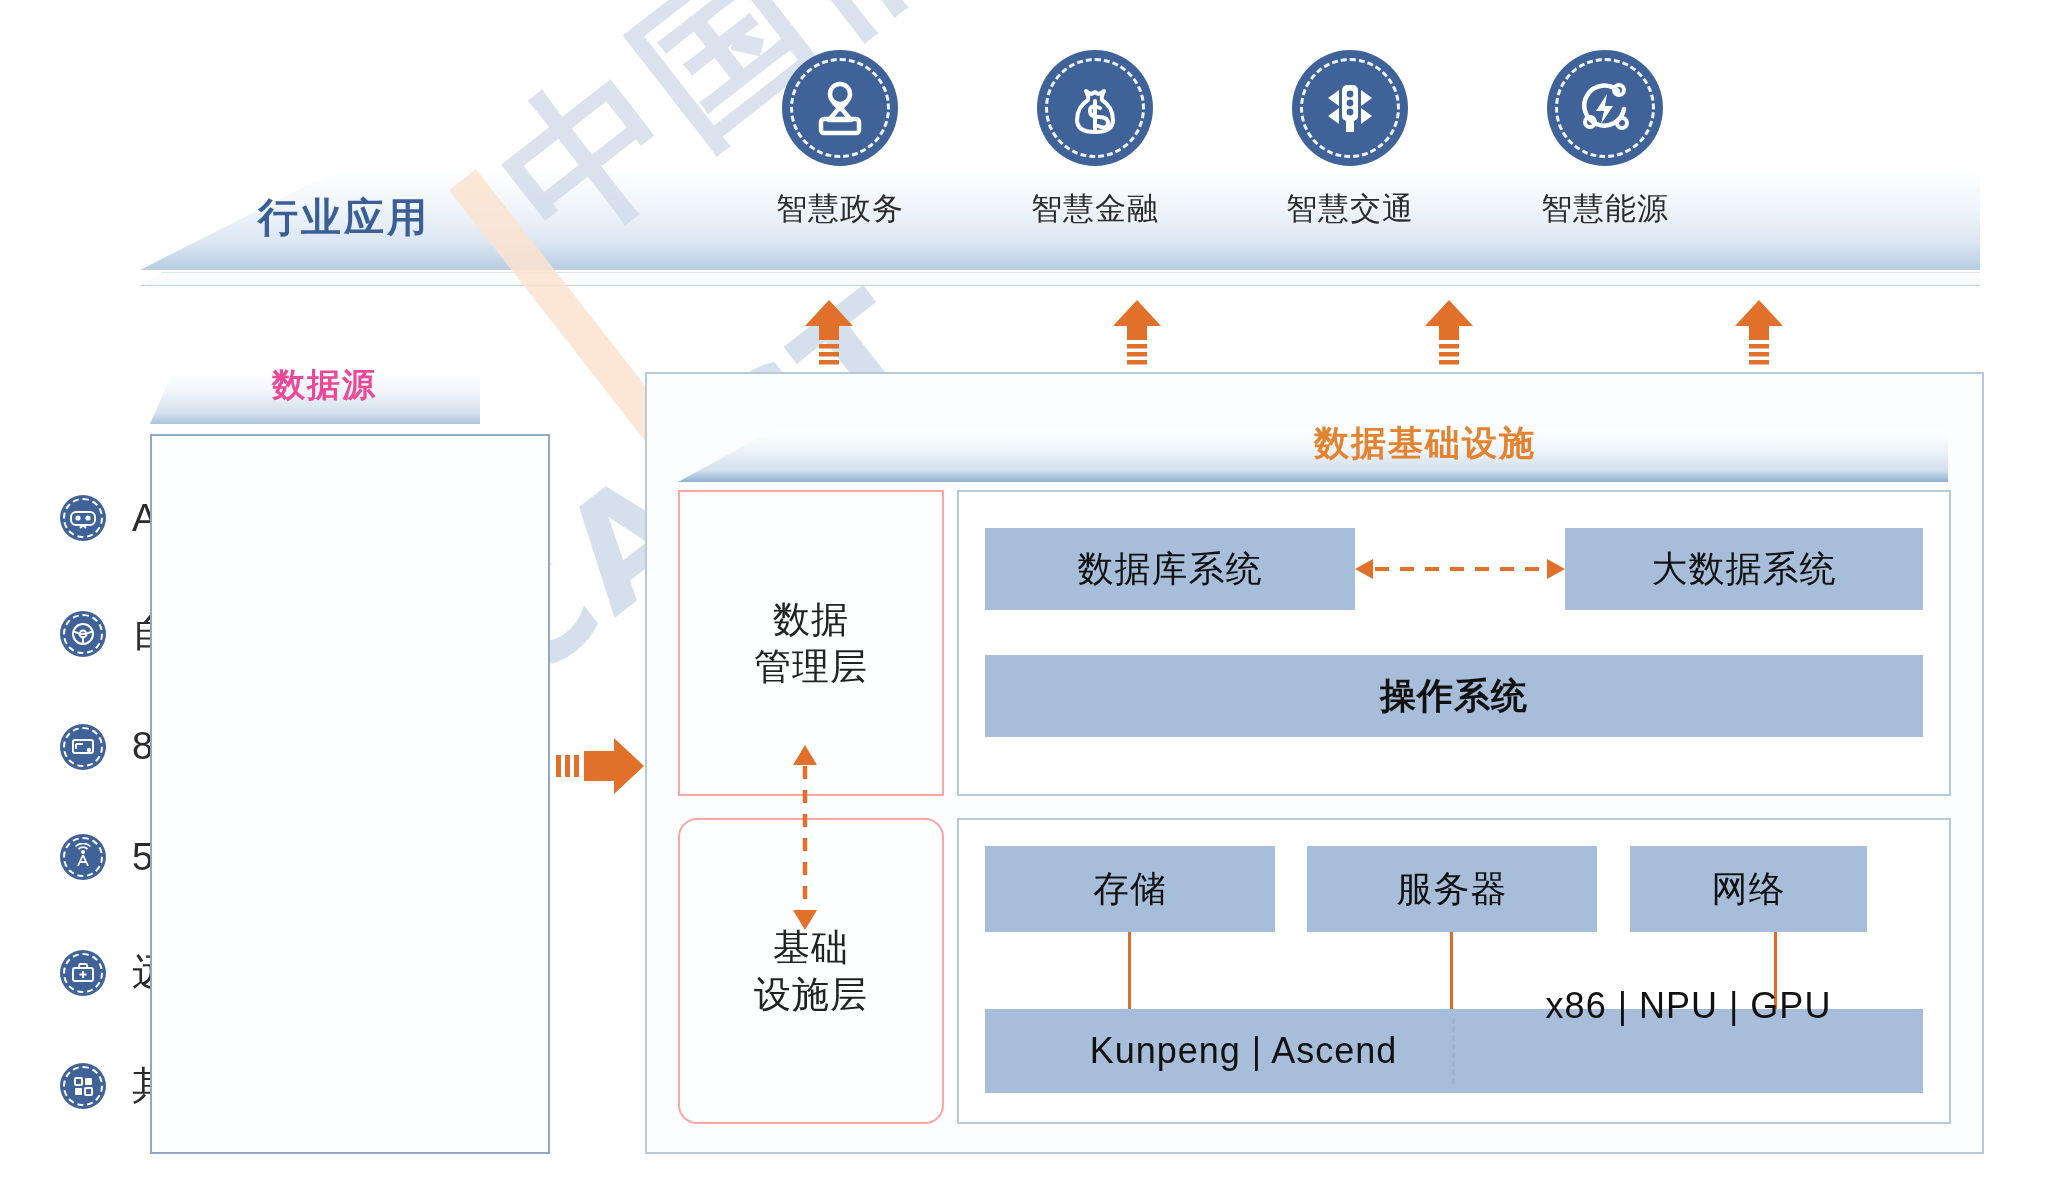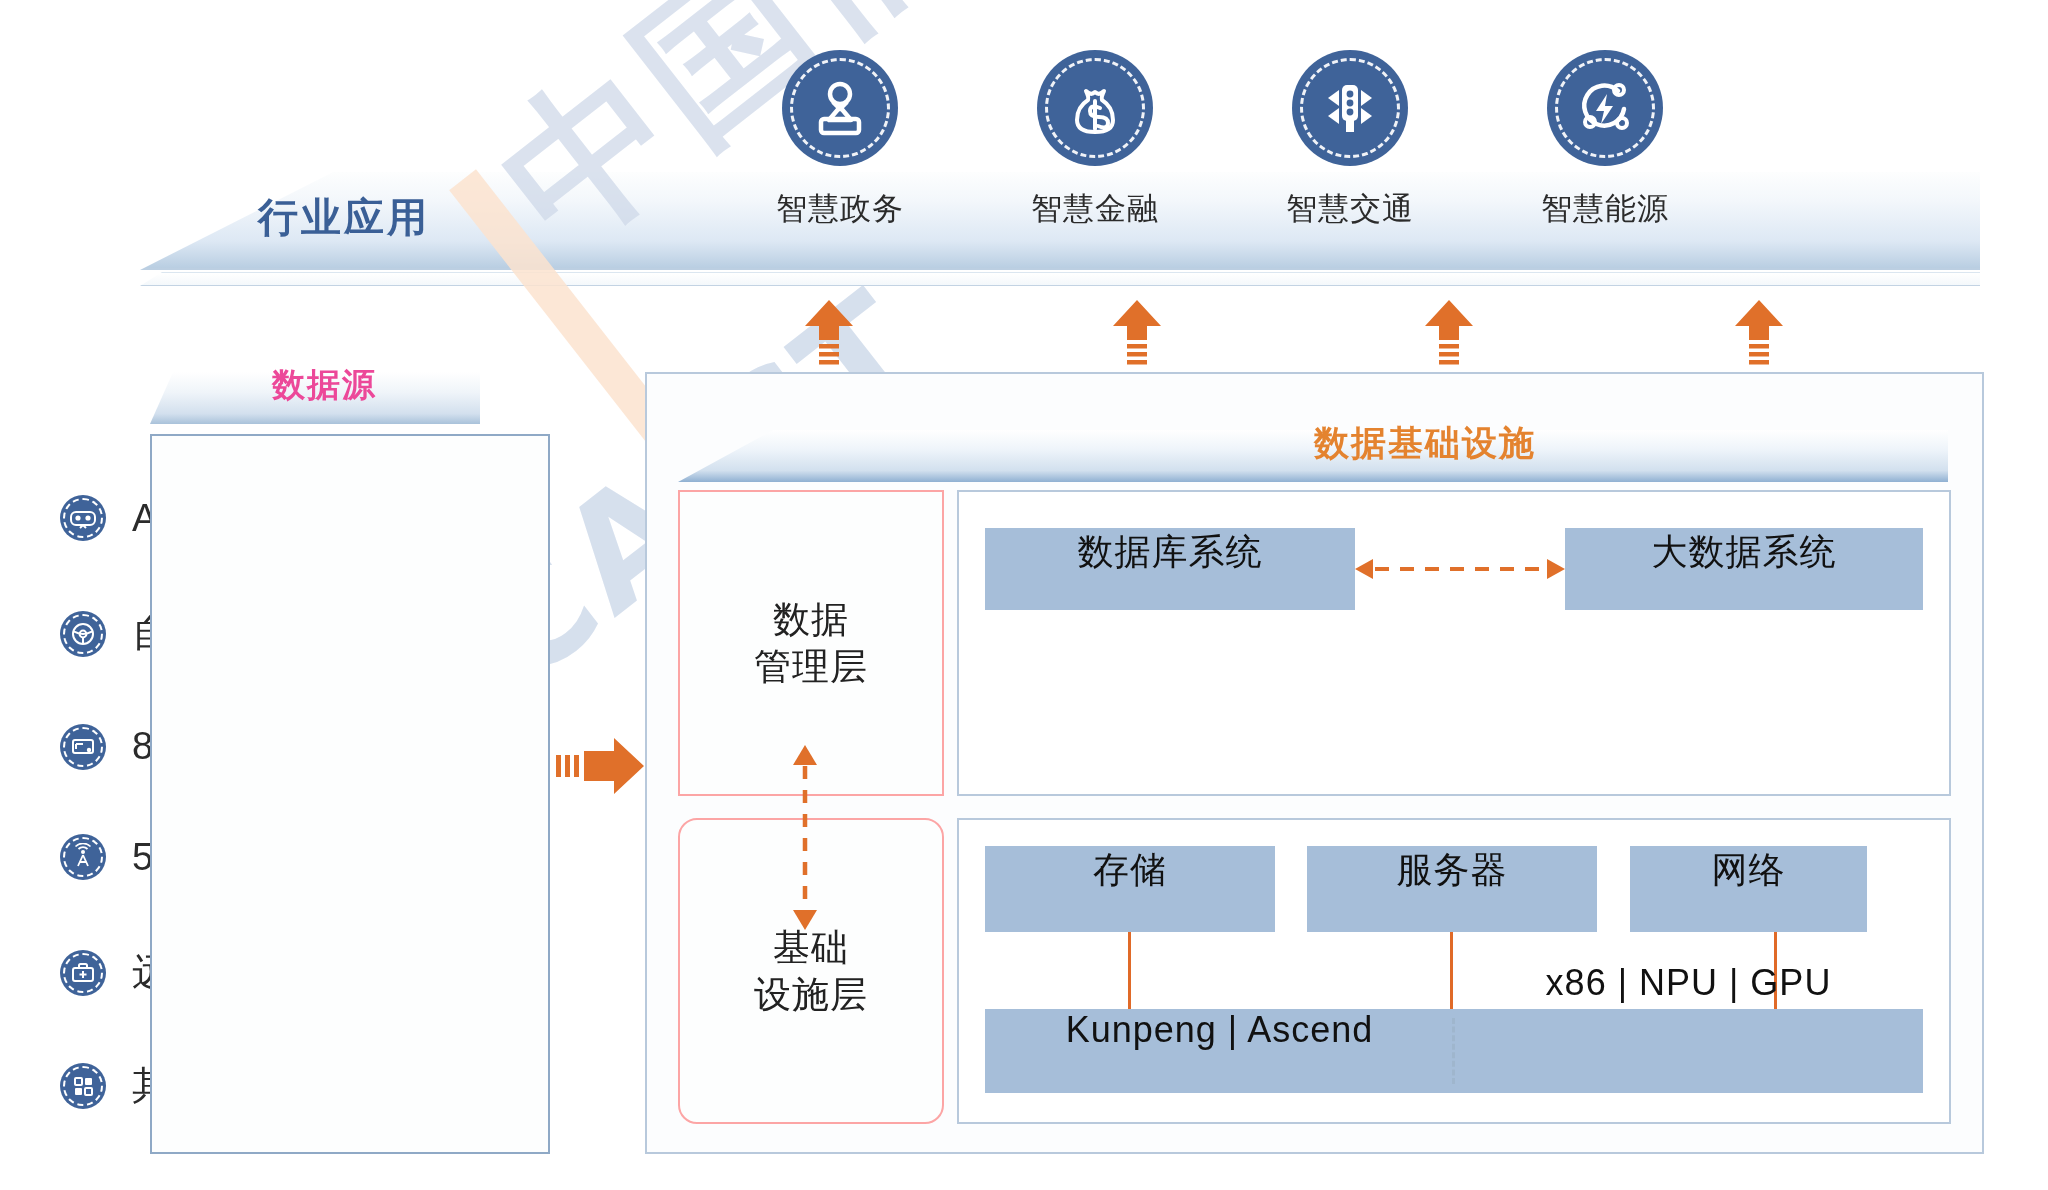--- a/index.html
+++ b/index.html
@@ -109,21 +109,21 @@
     position:absolute;border:2px solid #fca5a5;background:#fdfefe;z-index:3;
     display:flex;align-items:center;justify-content:center;
   }
   .layer-label{
     font-size:37px;color:#222;line-height:1.28;text-align:center;letter-spacing:1px;
   }
   .layer-content{
     position:absolute;border:2px solid #b8c9dc;background:#ffffff;z-index:3;
   }
   .blue-box{
-    position:absolute;background:#a6bed9;display:flex;align-items:flex-start;
+    position:absolute;background:#a6bed9;display:flex;align-items:center;
     justify-content:center;color:#111;z-index:4;
   }
   .blue-box span{font-size:36px;letter-spacing:1px;}
   .blue-box.bold span{font-weight:bold;}
   .conn{position:absolute;background:#e06a28;width:3px;z-index:3;}
   .vdash{position:absolute;border-left:3px dashed #9fb6cd;z-index:5;}
   .hdash-wrap{position:absolute;z-index:5;}
 </style>
 </head>
 <body>
@@ -333,20 +333,23 @@
       <path d="M0 17 L18 7 L18 27 Z" fill="#e0702a"></path>
       <path d="M210 17 L192 7 L192 27 Z" fill="#e0702a"></path>
       <line x1="20" y1="17" x2="190" y2="17" stroke="#e0702a" stroke-width="4" stroke-dasharray="14 11"></line>
     </svg>
   </div>
 
   <div class="blue-box" style="left:1565px;top:528px;width:358px;height:82px;">
     <span>大数据系统</span>
   </div>
 
+  <div class="blue-box bold" style="left:985px;top:655px;width:938px;height:82px;">
+    <span>操作系统</span>
+  </div>
 
   <div style="position:absolute;left:787px;top:745px;z-index:6;">
     <svg width="36" height="185" viewBox="0 0 36 185">
       <path d="M18 0 L30 20 L6 20 Z" fill="#e0702a"></path>
       <path d="M18 185 L30 165 L6 165 Z" fill="#e0702a"></path>
       <line x1="18" y1="21" x2="18" y2="164" stroke="#e0702a" stroke-width="4.5" stroke-dasharray="13 11"></line>
     </svg>
   </div>
 
   <div class="layer-label-box" style="left:678px;top:818px;width:262px;height:302px;border-radius:19px;">
@@ -366,21 +369,21 @@
   </div>
   <div class="blue-box" style="left:1630px;top:846px;width:237px;height:86px;">
     <span>网络</span>
   </div>
 
   <div class="conn" style="left:1128px;top:932px;height:104px;"></div>
   <div class="conn" style="left:1450px;top:932px;height:104px;"></div>
   <div class="conn" style="left:1774px;top:932px;height:104px;"></div>
 
   <div class="blue-box" style="left:985px;top:1009px;width:938px;height:84px;"></div>
-  <div class="blue-box" style="left:985px;top:1009px;width:469px;height:83px;background:transparent;">
+  <div class="blue-box" style="left:985px;top:1009px;width:469px;height:83px;background:transparent;padding-left:24px;">
     <span>Kunpeng | Ascend</span>
   </div>
   <div class="blue-box" style="left:1454px;top:962px;width:469px;height:87px;background:transparent;">
     <span>x86 | NPU | GPU</span>
   </div>
   <div class="vdash" style="left:1452px;top:1018px;height:66px;"></div>
 
 </div>
 
 </body></html>

